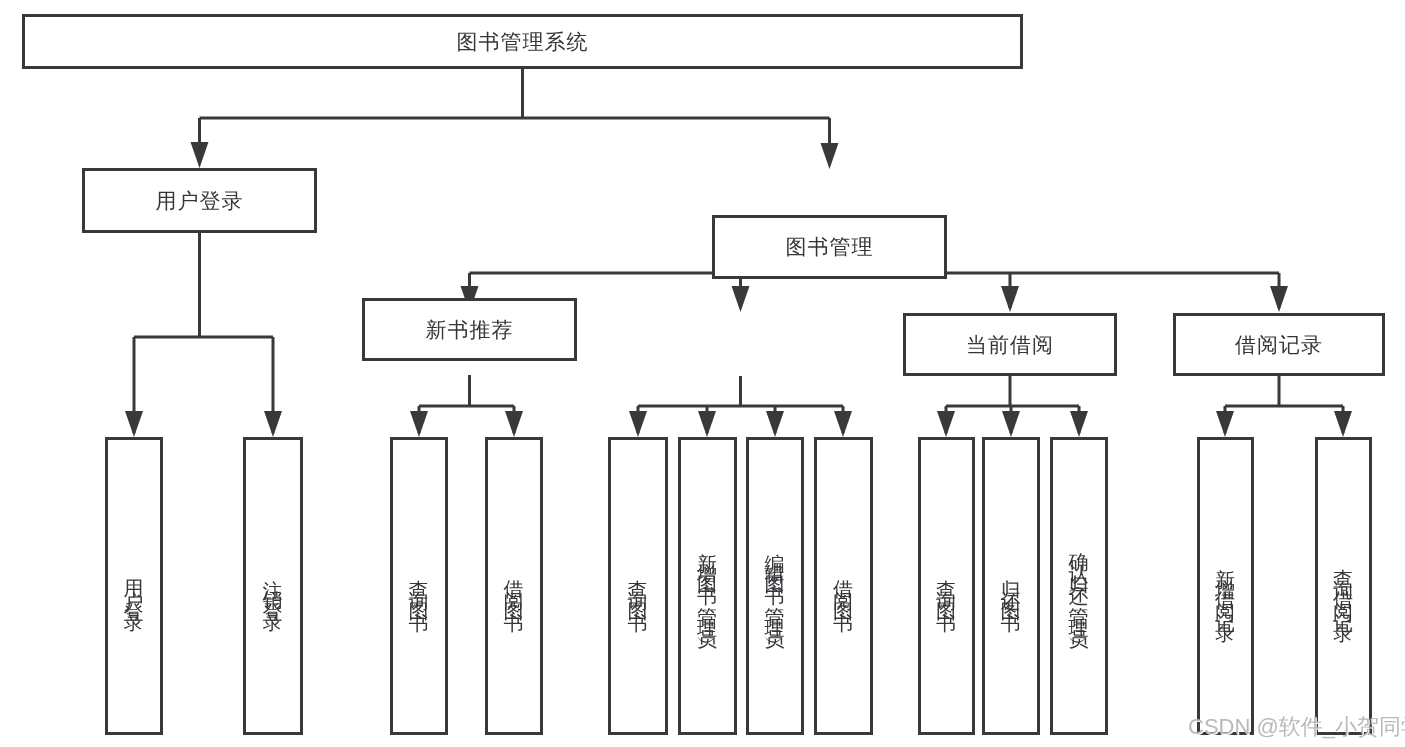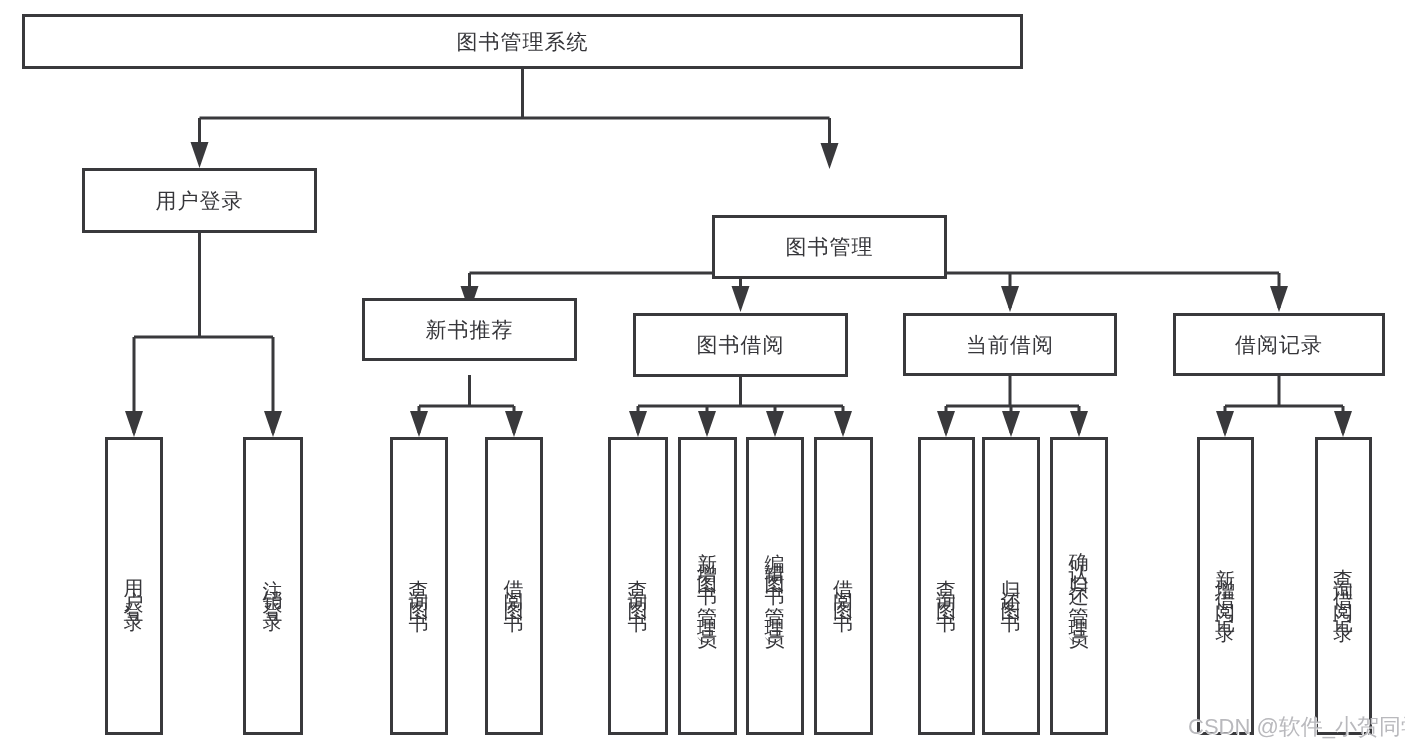--- a/index.html
+++ b/index.html
@@ -105,21 +105,20 @@
       <use href="#ah" x="1343" y="437"></use>
     </g>
   </svg>
 
   <div class="node hnode" style="left:22px; top:14px; width:1001px; height:55px;">图书管理系统</div>
 
   <div class="node hnode" style="left:82px; top:168px; width:235px; height:65px;">用户登录</div>
   <div class="node hnode" style="left:712px; top:169px; width:235px; height:64px;margin-top:46px;">图书管理</div>
 
   <div class="node hnode" style="left:362px; top:298px; width:215px; height:63px;">新书推荐</div>
-  <div class="node hnode" style="left:633px; top:313px; width:215px; height:64px;">图书借阅</div>
   <div class="node hnode" style="left:903px; top:313px; width:214px; height:63px;">当前借阅</div>
   <div class="node hnode" style="left:1173px; top:313px; width:212px; height:63px;text-align:center;">借阅记录</div>
 
   <div class="node vnode" style="left:105px; top:437px; width:58px; height:298px;">
     <span class="vtext">用户登录</span>
   </div>
   <div class="node vnode" style="left:243px; top:437px; width:60px; height:298px;">
     <span class="vtext">注销登录</span>
   </div>
 

